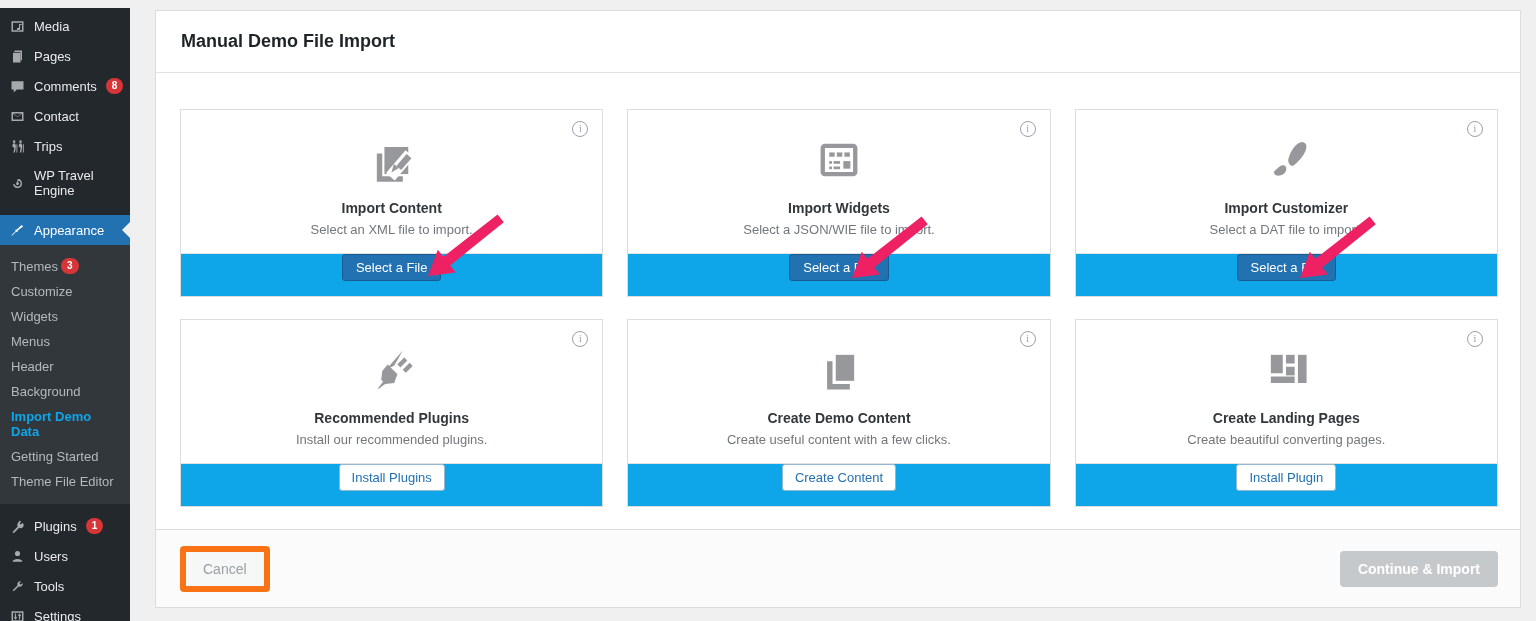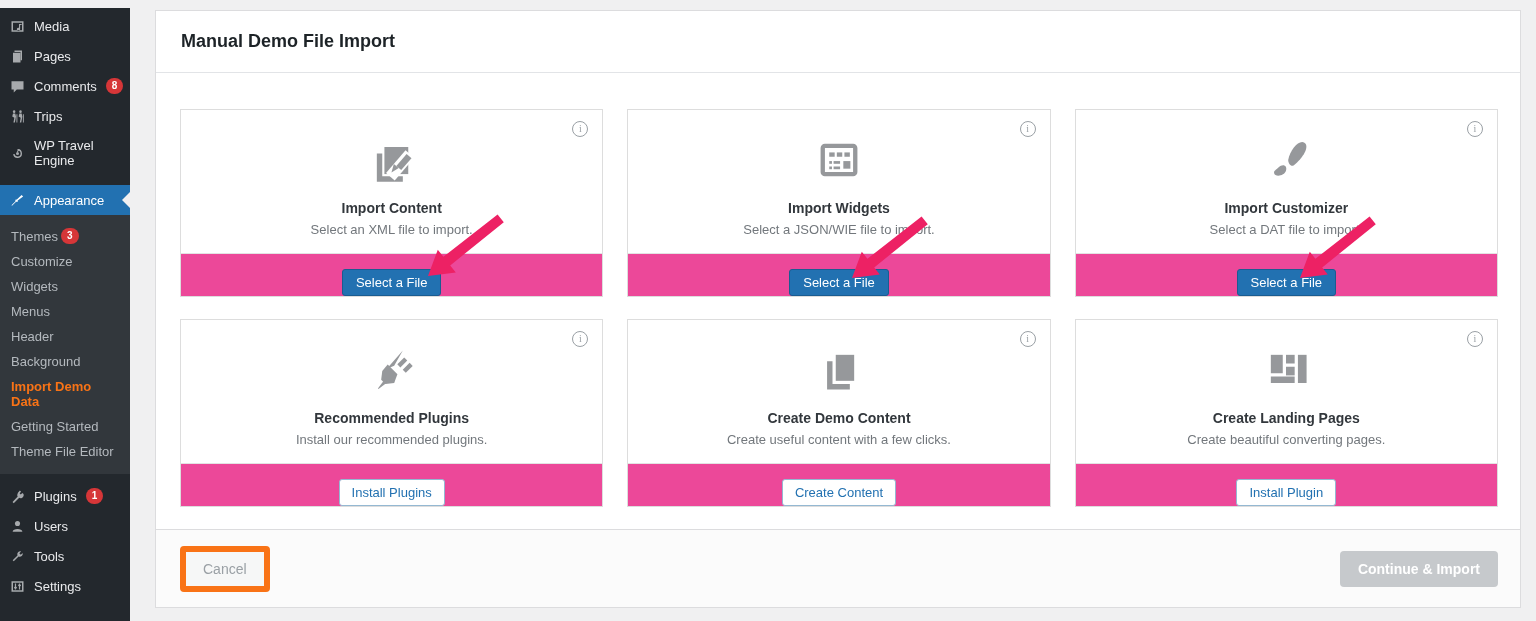--- a/index.html
+++ b/index.html
@@ -11,39 +11,39 @@
   .menu-item { display:flex; align-items:center; gap:9px; padding:7px 8px 7px 9px; color:#e9eaec; font-size:13px; cursor:pointer; }
   .menu-item .mi-icon { width:16px; height:16px; flex:0 0 16px; display:flex; align-items:center; justify-content:center; }
   .menu-item .mi-icon svg { width:15px; height:15px; fill:#a7aaad; }
   .menu-item.current-menu { background:#2271b1; color:#fff; margin-top:10px; position:relative; }
   .menu-item.current-menu .mi-icon svg { fill:#ffffff; }
   .menu-item.current-menu::after { content:""; position:absolute; right:0; top:50%; transform:translateY(-50%);
     border:8px solid transparent; border-right-color:#f0f0f1; border-left:none; }
   .badge { background:#d63638; color:#fff; font-size:10px; line-height:1; padding:3px 6px; border-radius:9px; font-weight:bold; }
   .submenu { background:#32373c; padding:8px 0 10px 0; }
   .submenu-item { display:flex; align-items:center; gap:3px; padding:5px 8px 5px 11px; color:#b4b9be; font-size:13px; cursor:pointer; }
-  .submenu-item.active { color:#f97316; font-weight:bold; }
+  .submenu-item.active { color:#0ea5e9; font-weight:bold; }
   .bottom-items { margin-top:7px; }
 
   
   .panel { position:absolute; left:155px; top:10px; width:1366px; height:598px; background:#fff; border:1px solid #dcdcde; }
   .panel-header { height:62px; border-bottom:1px solid #e2e4e7; display:flex; align-items:center; padding-left:25px; }
   .panel-title { font-size:18px; font-weight:600; color:#1d2327; }
   .panel-body { padding:36px 22px 0 24px; }
   .card-grid { display:grid; grid-template-columns:repeat(3,1fr); gap:22px 24px; }
 
   .card { border:1px solid #dddddd; background:#fff; height:188px; display:flex; flex-direction:column; position:relative; }
   .card-main { flex:1; text-align:center; position:relative; padding-top:22px; }
   .info-badge { position:absolute; top:11px; right:14px; width:16px; height:16px; border:1px solid #9aa0a5; border-radius:50%;
     color:#9aa0a5; font-size:10px; line-height:14px; text-align:center; font-family:"Liberation Serif", serif; cursor:pointer; }
   .icon-wrap { height:56px; display:flex; align-items:center; justify-content:center; }
   .icon-wrap svg { fill:#96989b; }
   .card-title { font-size:14px; font-weight:bold; color:#32373c; margin-top:12px; }
   .card-desc { font-size:13px; color:#72777c; margin-top:6px; }
-  .card-footer { height:43px; background:#ec4899; border-top:1px solid #e3e3e3; display:flex; align-items:flex-end; justify-content:center; }
+  .card-footer { height:43px; background:#0ea5e9; border-top:1px solid #e3e3e3; display:flex; align-items:flex-start; justify-content:center; }
 
   .btn { font-family:"Liberation Sans", sans-serif; font-size:13px; border-radius:3px; cursor:pointer; }
   .btn-primary { background:#2271b1; color:#fff; border:1px solid #1a5c91; padding:5px 13px; }
   .btn-outline { background:#ffffff; color:#2271b1; border:1px solid #94b8d2; padding:5px 12px; }
 
   
   .panel-footer { position:absolute; left:0; bottom:0; width:100%; height:78px; background:#fbfbfb; border-top:1px solid #dcdcde;
     display:flex; align-items:center; justify-content:space-between; padding:0 22px 0 24px; }
   .btn-cancel { background:#f6f7f7; border:6px solid #f97316; color:#9aa0a5; font-size:14px; padding:9px 17px; border-radius:4px; cursor:pointer; }
   .btn-continue { background:#c6c9cc; border:none; color:#fff; font-weight:600; font-size:14px; padding:10px 18px; border-radius:4px; cursor:default; }
@@ -79,20 +79,28 @@
   <div class="menu-item">
     <span class="mi-icon">
       <svg viewBox="0 0 20 20">
           <path d="M2 3h16v11h-9l-4 4v-4H2V3z"></path>
         </svg>
     </span>
     <span>Comments</span>
     <span class="badge">8</span>
   </div>
 
+  <div class="menu-item">
+    <span class="mi-icon">
+      <svg viewBox="0 0 20 20">
+          <path d="M2 4h16v12H2V4zm2 2.2V14h12V6.2l-6 4.5-6-4.5zM4.8 6l5.2 3.9L15.2 6H4.8z"></path>
+        </svg>
+    </span>
+    <span>Contact</span>
+  </div>
 
   <div class="menu-item">
     <span class="mi-icon">
       <svg viewBox="0 0 20 20">
           <circle cx="5.5" cy="3.5" r="1.7"></circle>
           <path d="M4 6h3l1 4-1.5 8H4.6l1.2-6.5L3 10l1-4z"></path>
           <circle cx="14" cy="3.5" r="1.7"></circle>
           <path d="M12.5 6h3l1 4-1.5 8h-1.9l1.2-6.5L11.5 10l1-4z"></path>
           <rect x="8.6" y="7" width="1.2" height="11"></rect>
           <rect x="17.2" y="7" width="1.2" height="11"></rect>

